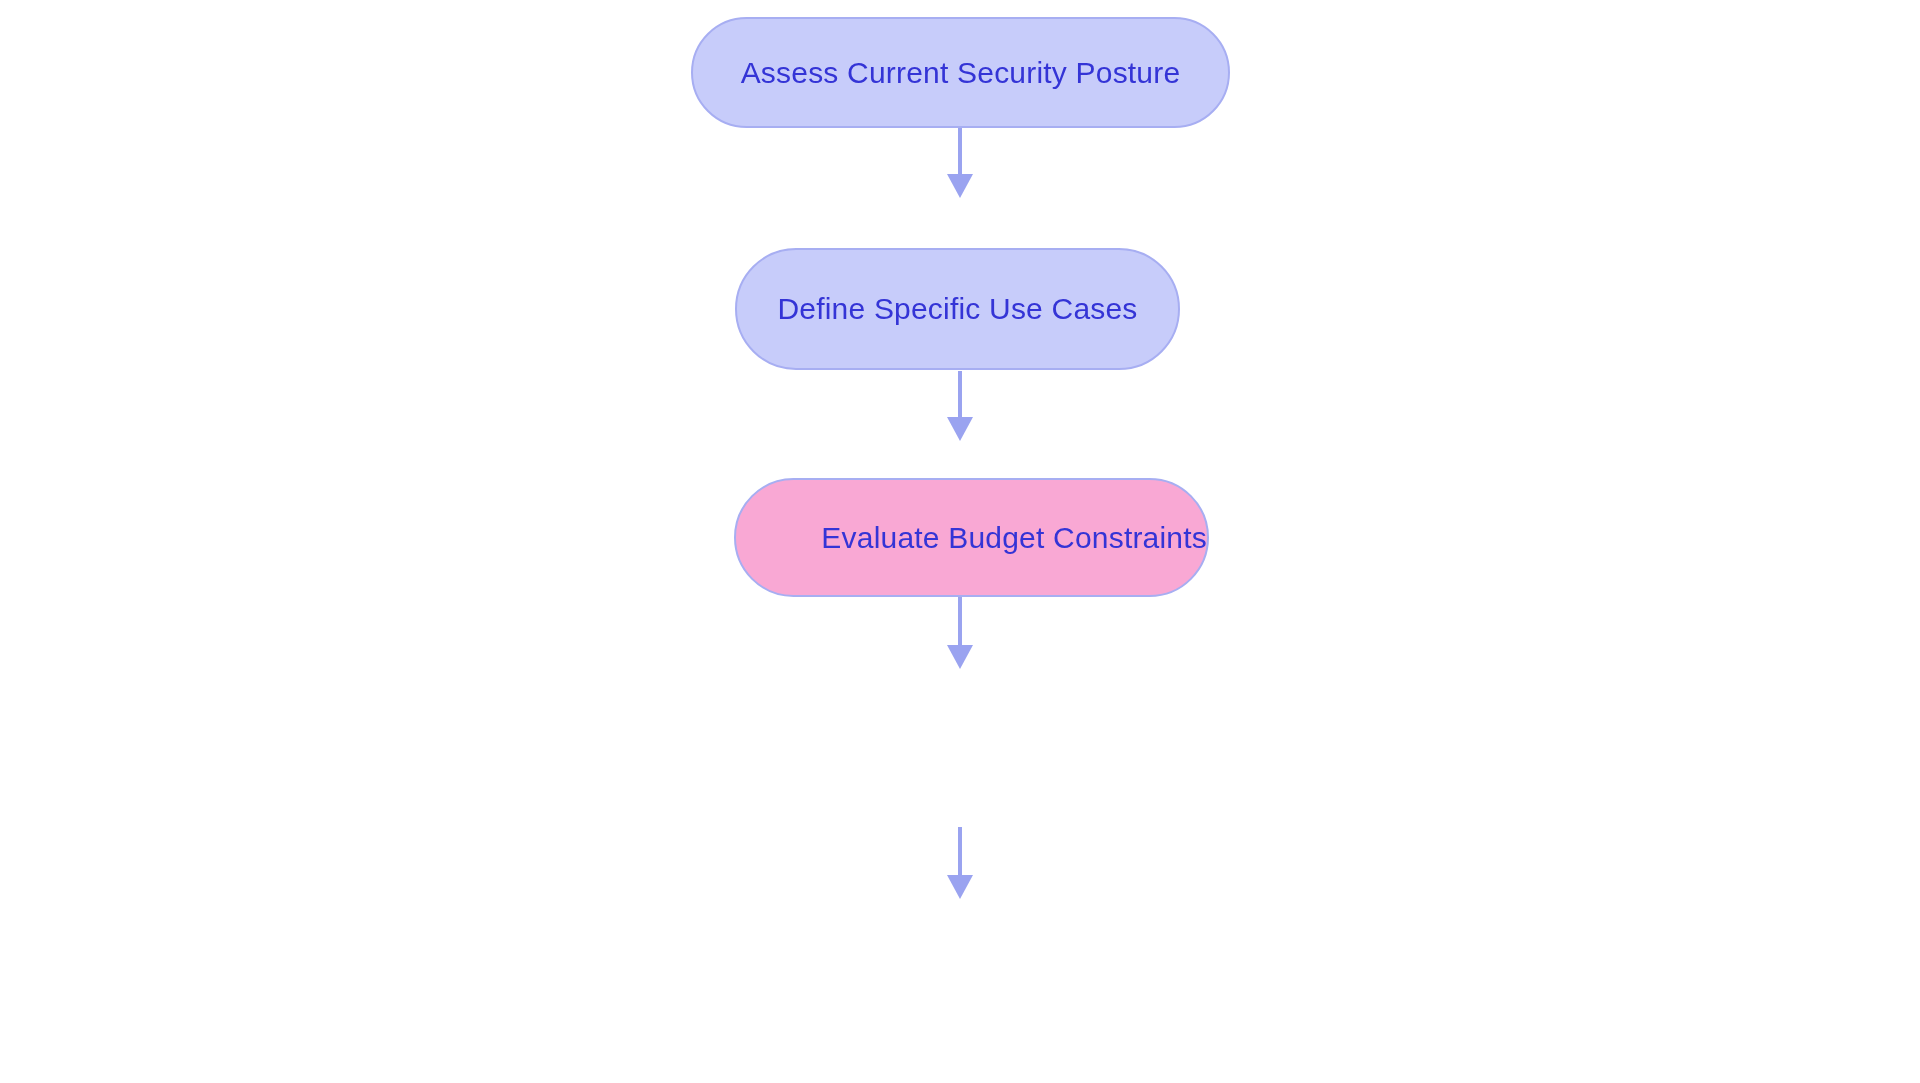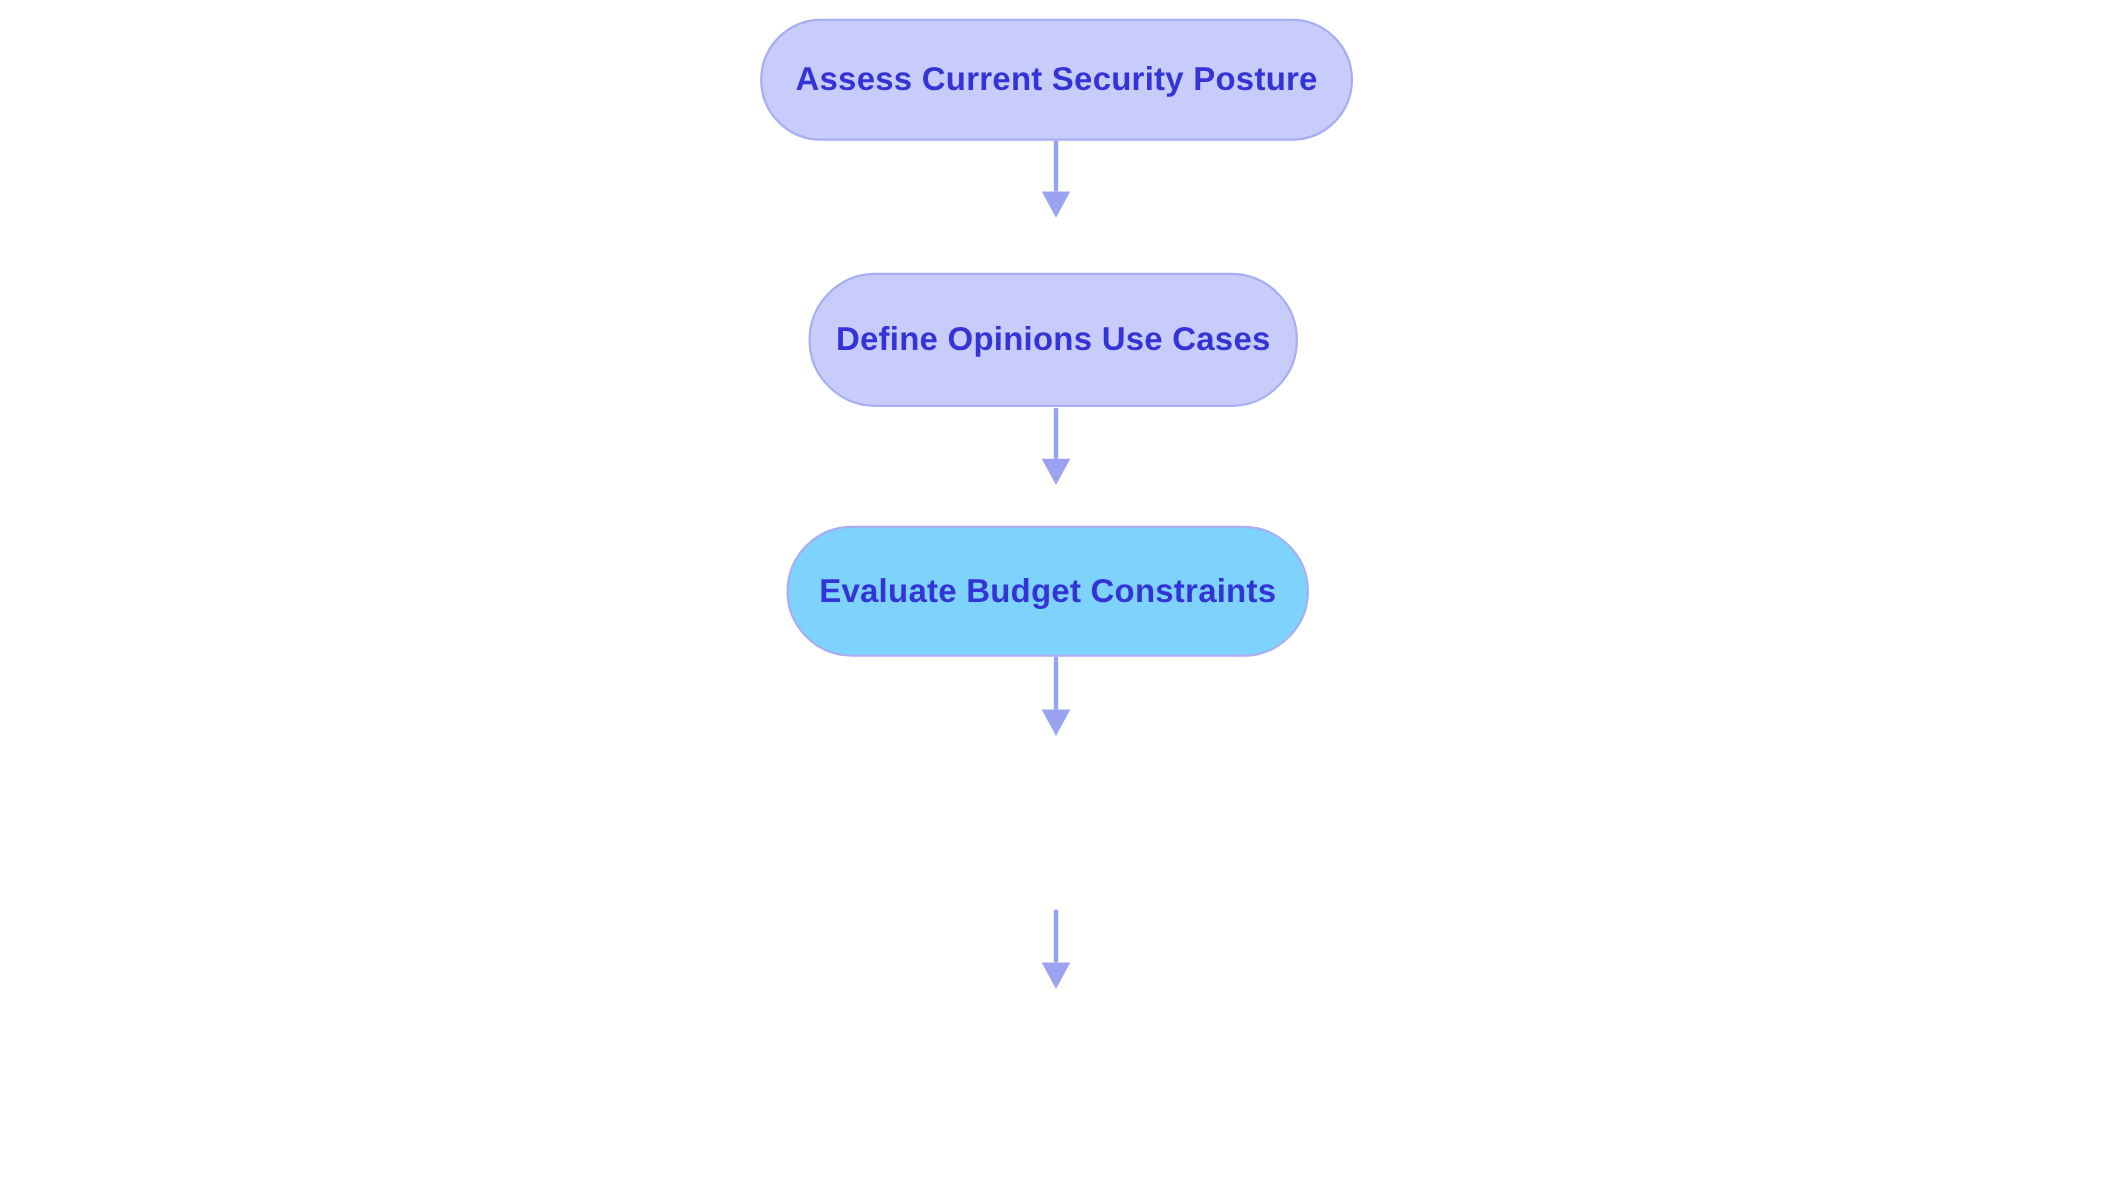--- a/index.html
+++ b/index.html
@@ -32,21 +32,21 @@
     align-items: center;
     justify-content: center;
     background: #c7ccfa;
     border: 2px solid #a7aef2;
     border-radius: 999px;
     z-index: 2;
   }
   .node-label {
     font-family: "Liberation Sans", sans-serif;
     font-size: 30px;
-    font-weight: 700;
+    font-weight: 400;
     color: #3434d6;
     letter-spacing: 0.2px;
     white-space: nowrap;
     line-height: 1;
     user-select: none;
   }
   .edge-line {
     stroke: #9aa3f0;
     stroke-width: 4;
     fill: none;
@@ -81,22 +81,22 @@
       <line class="edge-line" x1="960" y1="827" x2="960" y2="875" style="stroke: rgb(154, 163, 240);"></line>
       <polygon class="edge-head" points="947,875 973,875 960,899" style="fill: rgb(154, 163, 240);"></polygon>
     </g>
   </svg>
 
   <div class="node" style="left: 691px; top: 17px; width: 539px; height: 111px; background: rgb(199, 204, 250); border-color: rgb(167, 174, 242);">
     <span class="node-label" style="color: rgb(52, 52, 214);">Assess Current Security Posture</span>
   </div>
 
   <div class="node" style="left: 735px; top: 248px; width: 445px; height: 122px; background: rgb(199, 204, 250); border-color: rgb(167, 174, 242);">
-    <span class="node-label" style="color: rgb(52, 52, 214);">Define Opinions Use Cases</span>
+    <span class="node-label" style="color: rgb(52, 52, 214);">Define Specific Use Cases</span>
   </div>
 
-  <div class="node" style="left: 715px; top: 478px; width: 475px; height: 119px; background: #7dd3fc; border-color: rgb(167, 174, 242);">
+  <div class="node" style="left: 734px; top: 478px; width: 475px; height: 119px; background: #f9a8d4; border-color: rgb(167, 174, 242); justify-content: flex-end;">
     <span class="node-label" style="color: rgb(52, 52, 214);">Evaluate Budget Constraints</span>
   </div>
 
 
 
 </div>
 
 </body></html>

